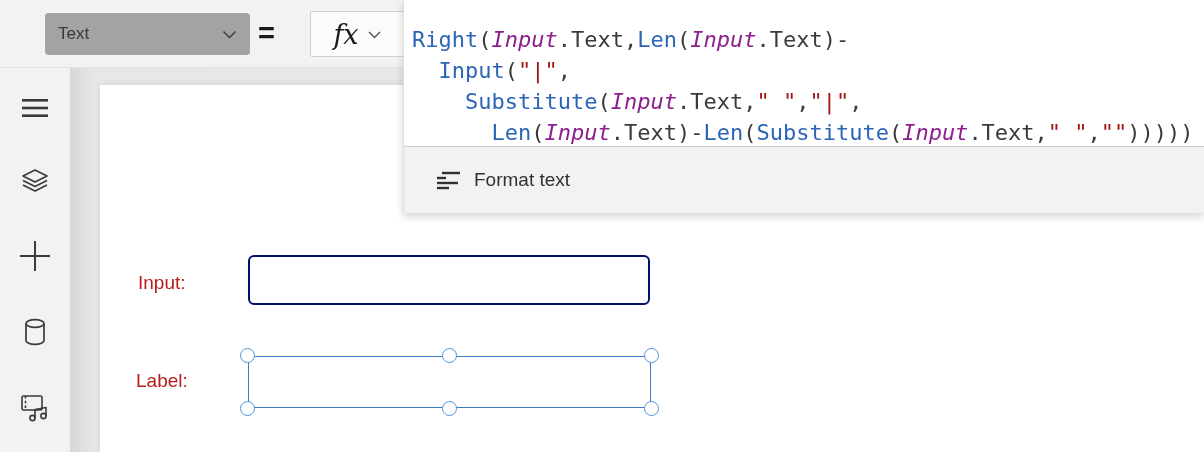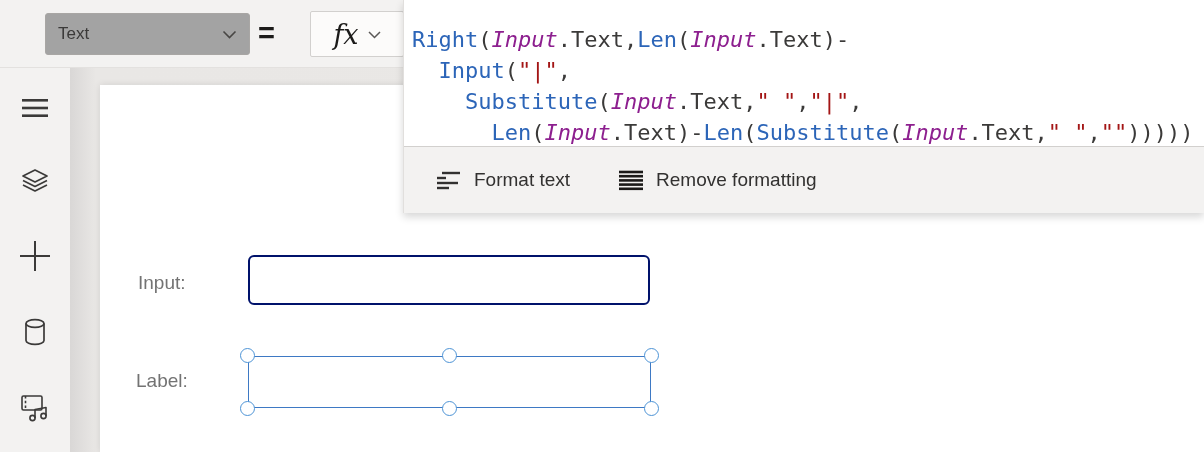--- a/index.html
+++ b/index.html
@@ -25,21 +25,21 @@
     background:transparent; border:none; cursor:pointer; }
   .rail-btn svg { display:block; }
 
   
   .backdrop { position:absolute; left:70px; top:68px; right:0; bottom:0;
     background:linear-gradient(to right,#d9d7d6 0px,#e9e7e5 26px,#eae8e6 100%); }
   .screen { position:absolute; left:100px; top:85px; width:1104px; height:367px; background:#ffffff;
     box-shadow:0 0 7px rgba(0,0,0,0.10); }
 
   
-  .cv-text { position:absolute; font-size:19px; color:#737373; z-index:2; }
+  .cv-text { position:absolute; font-size:19px; color:#b91c1c; z-index:2; }
   .input-box { position:absolute; left:248px; top:255px; width:402px; height:50px; background:#fff;
     border:2px solid #00126b; border-radius:6px; z-index:2; }
   .sel-wrap { position:absolute; left:248px; top:356px; width:403px; height:52px; z-index:2; }
   .sel-rect { position:absolute; inset:0; border:1px solid #3e79c4; background:transparent; }
   .handle { position:absolute; width:15px; height:15px; background:#fff; border:1.5px solid #4e94d6; border-radius:50%; z-index:3; }
   .h-tl { left:-8px;  top:-8px; }
   .h-tc { left:calc(50% - 8px); top:-8px; }
   .h-tr { right:-8px; top:-8px; }
   .h-bl { left:-8px;  bottom:-8px; }
   .h-bc { left:calc(50% - 8px); bottom:-8px; }
@@ -152,28 +152,16 @@
         <span>
           <svg width="26" height="19" viewBox="0 0 26 19" stroke="#323130" stroke-width="2.4">
             <line x1="6" y1="2" x2="24" y2="2"></line>
             <line x1="1" y1="7" x2="10" y2="7"></line>
             <line x1="1" y1="12" x2="22" y2="12"></line>
             <line x1="1" y1="17" x2="13" y2="17"></line>
           </svg>
         </span>
         <span>Format text</span>
       </button>
-      <button class="fmt-btn">
-        <span>
-          <svg width="26" height="21" viewBox="0 0 26 21" stroke="#1b1a19" stroke-width="2.6">
-            <line x1="1" y1="2" x2="25" y2="2"></line>
-            <line x1="1" y1="6.2" x2="25" y2="6.2"></line>
-            <line x1="1" y1="10.4" x2="25" y2="10.4"></line>
-            <line x1="1" y1="14.6" x2="25" y2="14.6"></line>
-            <line x1="1" y1="18.8" x2="25" y2="18.8"></line>
-          </svg>
-        </span>
-        <span>Remove formatting</span>
-      </button>
     </div>
   </div>
 
 </div>
 
 </body></html>

